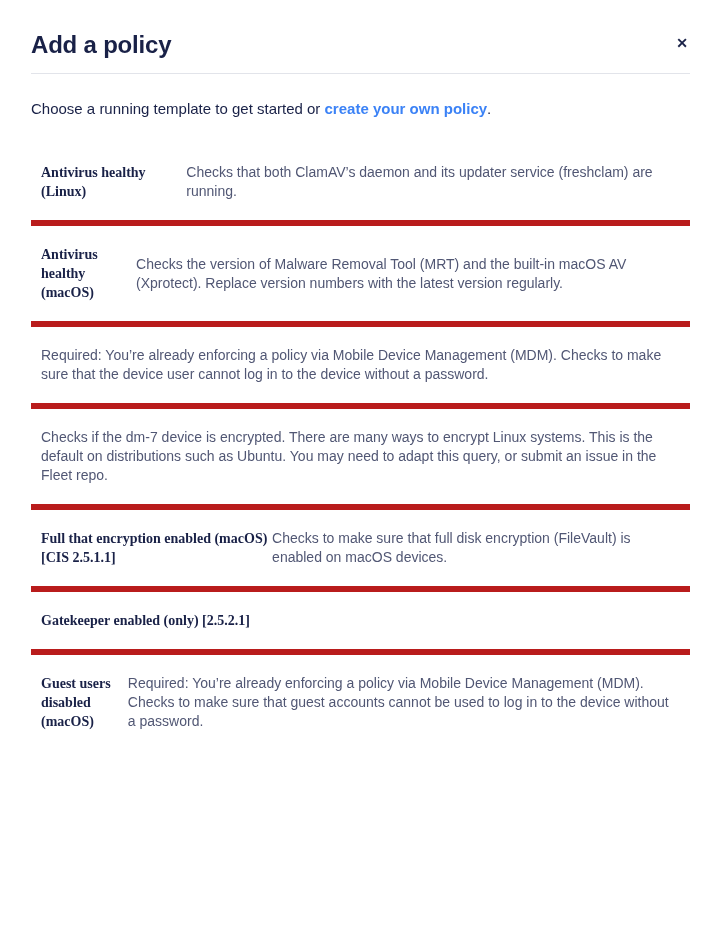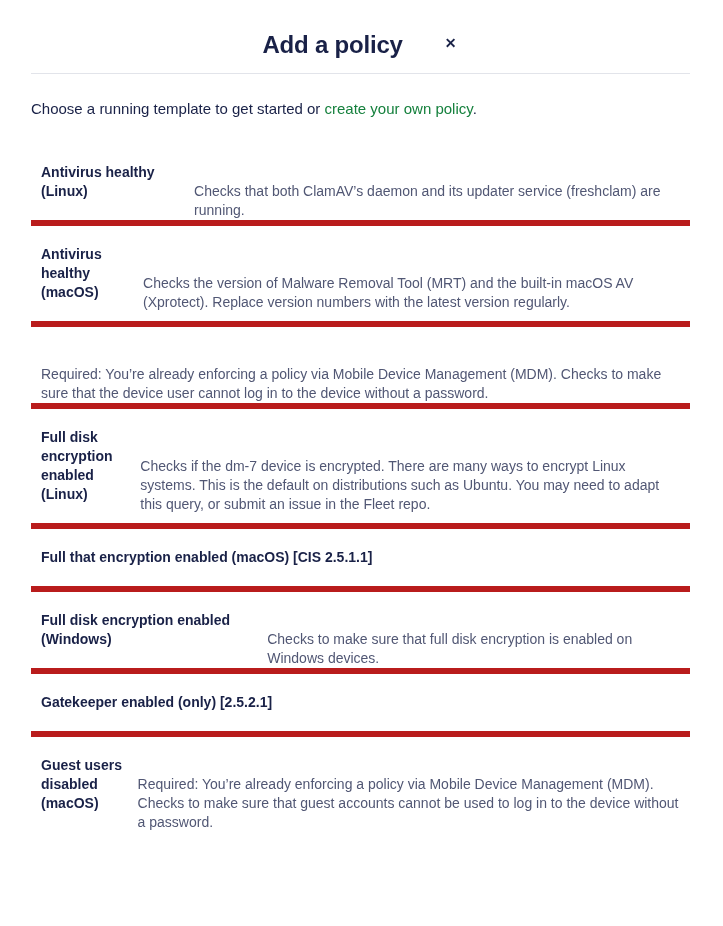--- a/index.html
+++ b/index.html
@@ -11,21 +11,21 @@
     font-family: "Liberation Sans", sans-serif;
     color: #192147;
   }
   .modal {
     position: absolute;
     inset: 0;
     background: #ffffff;
   }
   .modal-header {
     display: flex;
-    justify-content: center;
+    justify-content: space-between;
     align-items: flex-start;
     padding: 30px 33px 13px 31px;
     gap: 40px;
   }
   .modal-title {
     font-size: 24px;
     font-weight: 700;
     line-height: 30px;
     letter-spacing: -0.2px;
   }
@@ -47,22 +47,22 @@
     background: #e2e4ea;
     margin: 0 33px 0 31px;
   }
   .intro {
     margin: 25px 33px 0 31px;
     font-size: 15px;
     line-height: 19px;
     color: #192147;
   }
   .intro-link {
-    color: #15803d;
-    font-weight: 400;
+    color: #3b82f6;
+    font-weight: 700;
     text-decoration: none;
     cursor: pointer;
   }
   .policy-list {
     margin: 26px 33px 0 31px;
     display: flex;
     flex-direction: column;
   }
   .policy-item {
     display: flex;
@@ -77,27 +77,28 @@
     cursor: pointer;
   }
   .policy-item + .policy-item {
     border-top: 6px solid #b91c1c;
   }
   .policy-name {
     font-size: 14px;
     font-weight: 700;
     line-height: 19px;
     color: #192147;
+    font-family: Liberation Serif, serif;
   }
   .policy-desc {
     font-size: 14px;
     line-height: 19px;
     color: #515774;
     position: relative;
-    top: 19px;
+    top: 0;
   }
 </style>
 </head>
 <body>
 
 <div class="modal">
 
   <div class="modal-header">
     <h1 class="modal-title">Add a policy</h1>
     <button class="close-button">
@@ -115,29 +116,25 @@
       <span class="policy-desc">Checks that both ClamAV’s daemon and its updater service (freshclam) are running.</span>
     </button>
       <button class="policy-item">
       <span class="policy-name">Antivirus healthy (macOS)</span>
       <span class="policy-desc">Checks the version of Malware Removal Tool (MRT) and the built-in macOS AV (Xprotect). Replace version numbers with the latest version regularly.</span>
     </button>
       <button class="policy-item">
       <span class="policy-desc">Required: You’re already enforcing a policy via Mobile Device Management (MDM). Checks to make sure that the device user cannot log in to the device without a password.</span>
     </button>
       <button class="policy-item">
-      <span class="policy-name">Full disk encryption enabled (Linux)</span>
       <span class="policy-desc">Checks if the dm-7 device is encrypted. There are many ways to encrypt Linux systems. This is the default on distributions such as Ubuntu. You may need to adapt this query, or submit an issue in the Fleet repo.</span>
     </button>
       <button class="policy-item">
       <span class="policy-name">Full that encryption enabled (macOS) [CIS 2.5.1.1]</span>
-    </button>
-      <button class="policy-item">
-      <span class="policy-name">Full disk encryption enabled (Windows)</span>
-      <span class="policy-desc">Checks to make sure that full disk encryption is enabled on Windows devices.</span>
+      <span class="policy-desc">Checks to make sure that full disk encryption (FileVault) is enabled on macOS devices.</span>
     </button>
       <button class="policy-item">
       <span class="policy-name">Gatekeeper enabled (only) [2.5.2.1]</span>
     </button>
       <button class="policy-item">
       <span class="policy-name">Guest users disabled (macOS)</span>
       <span class="policy-desc">Required: You’re already enforcing a policy via Mobile Device Management (MDM). Checks to make sure that guest accounts cannot be used to log in to the device without a password.</span>
     </button>
     </div>
 

